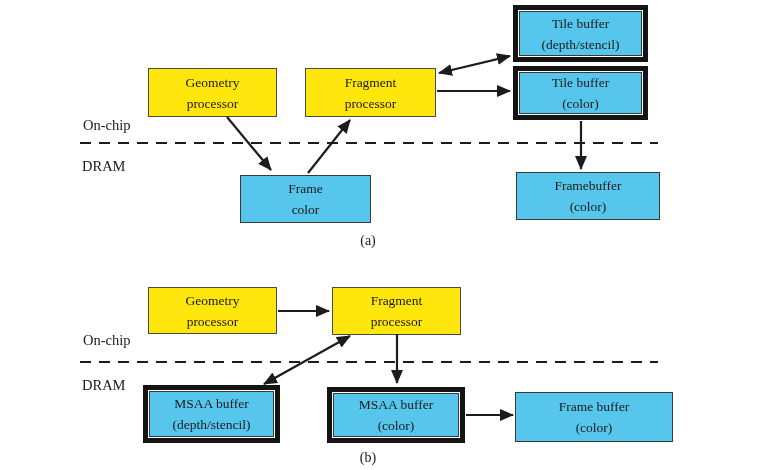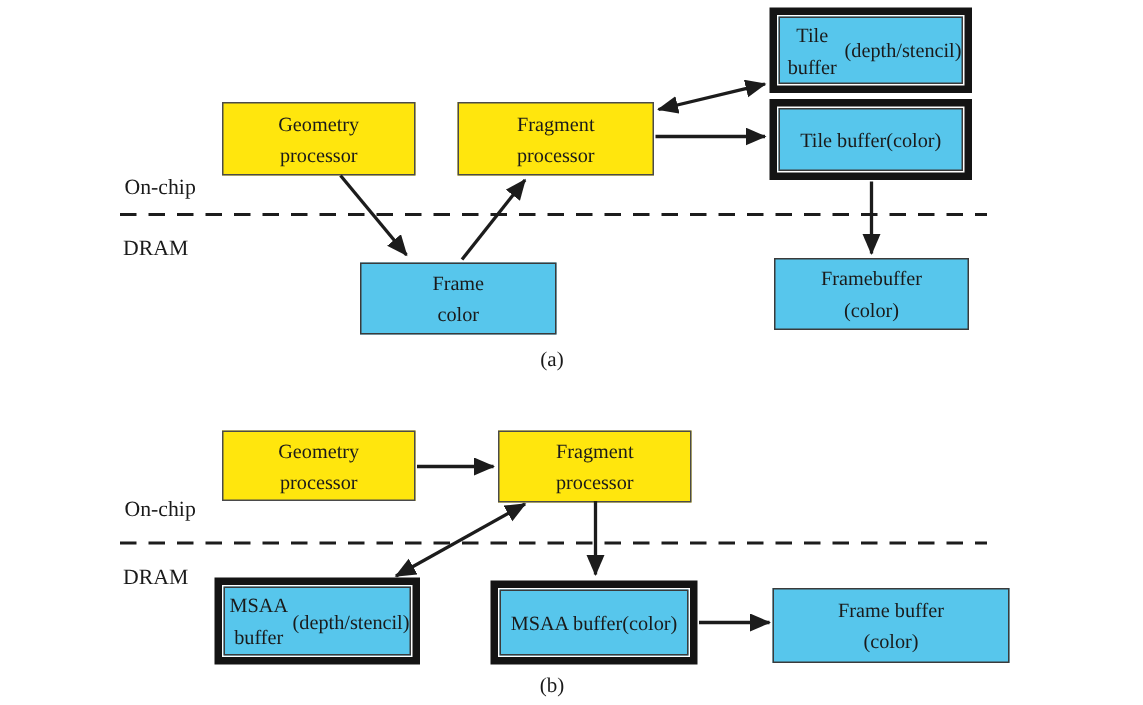--- a/index.html
+++ b/index.html
@@ -40,21 +40,21 @@
     background: #ffffff;
     padding: 1px;
   }
   .box.thick .fill {
     box-sizing: border-box;
     width: 100%;
     height: 100%;
     background: var(--buffer-fill, #57c6ec);
     border: 1px solid #3a3a3a;
     display: flex;
-    flex-direction: row;
+    flex-direction: column;
     justify-content: center;
     align-items: center;
     text-align: center;
   }
   .side-label {
     position: absolute;
     font-size: 14.5px;
     white-space: nowrap;
   }
   .caption {
@@ -111,21 +111,21 @@
       <span>Tile buffer</span>
       <span>(color)</span>
     </div>
   </div>
 
   <div class="box thin-blue" style="left:240px;top:175px;width:131px;height:48px">
     <span>Frame</span>
     <span>color</span>
   </div>
 
-  <div class="box thin-blue" style="left:516px;top:172px;width:130px;height:48px">
+  <div class="box thin-blue" style="left:516px;top:172px;width:144px;height:48px">
     <span>Framebuffer</span>
     <span>(color)</span>
   </div>
 
   <div class="side-label" style="left:83px;top:117px">On-chip</div>
   <div class="side-label" style="left:82px;top:158px">DRAM</div>
   <div class="caption" style="left:338px;top:233px">(a)</div>
 
   <div class="box thin-yellow" style="left:148px;top:287px;width:129px;height:47px">
     <span>Geometry</span>

